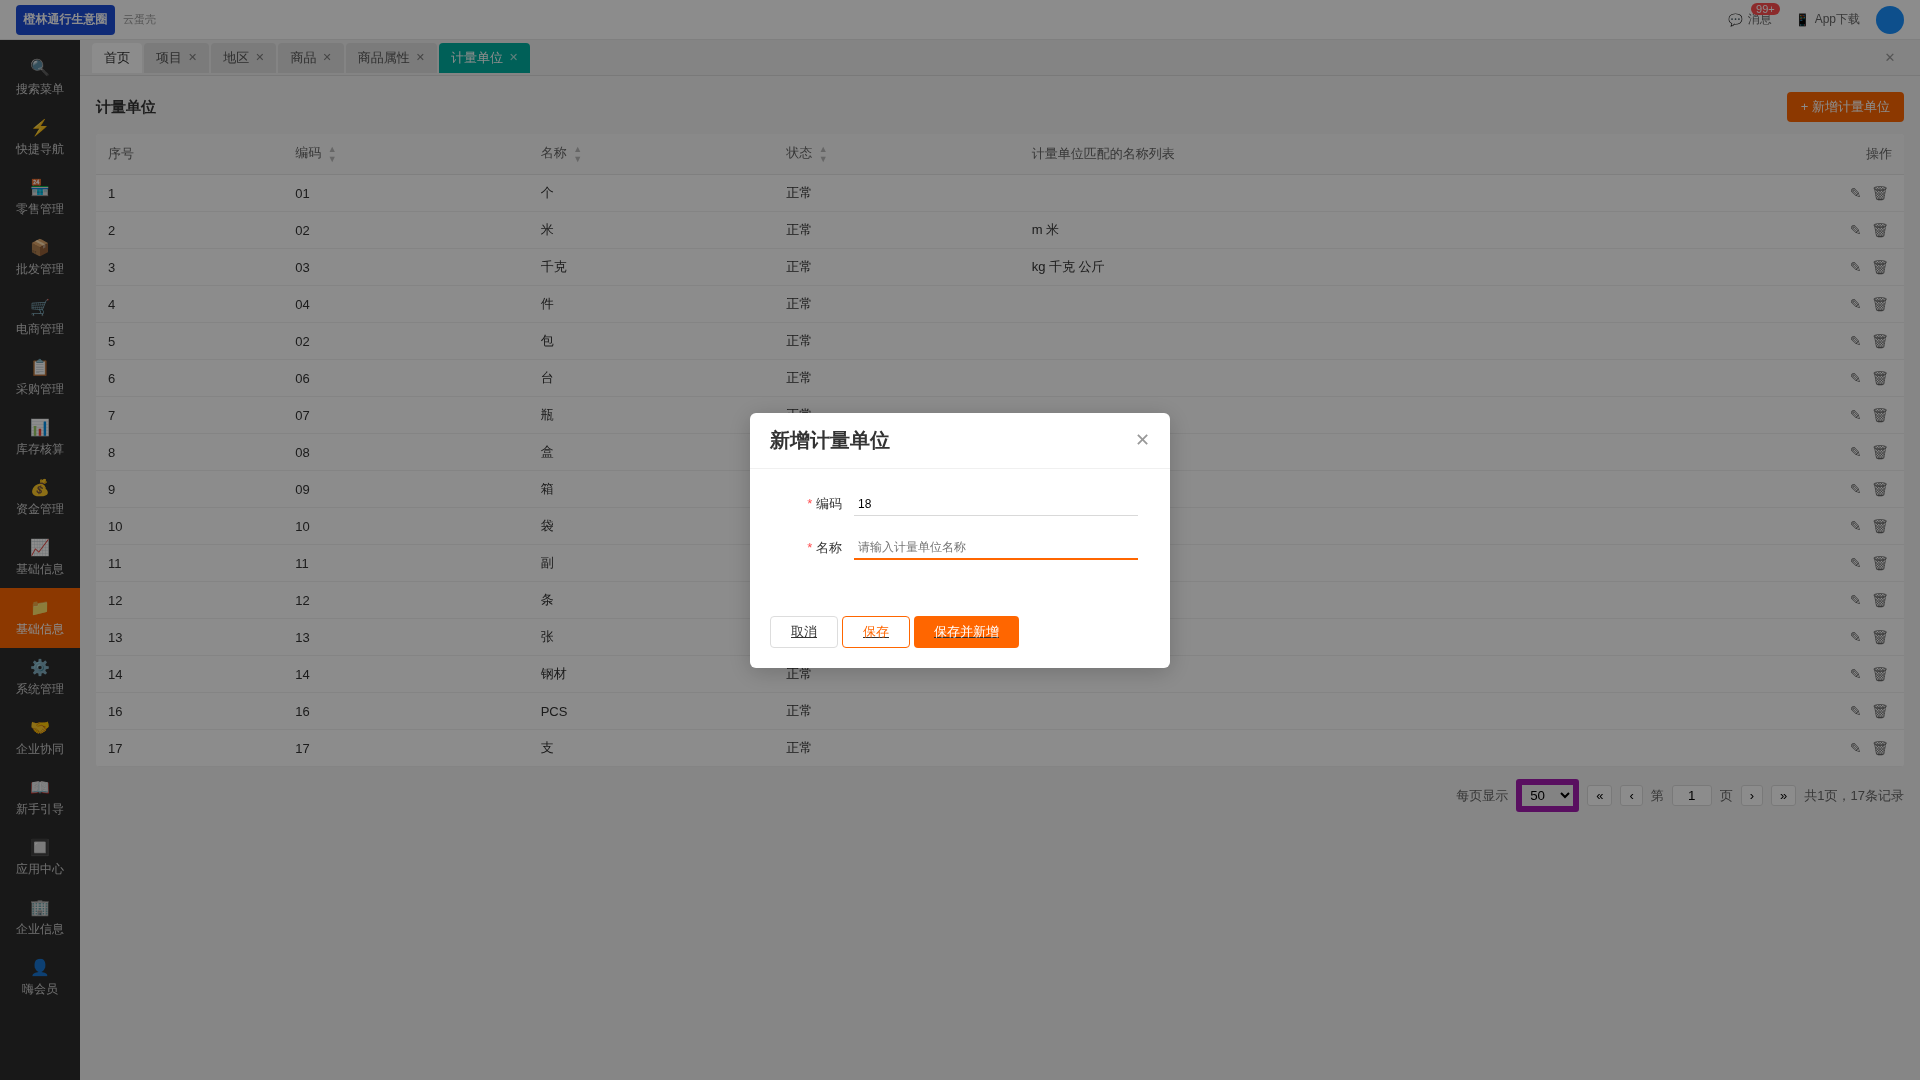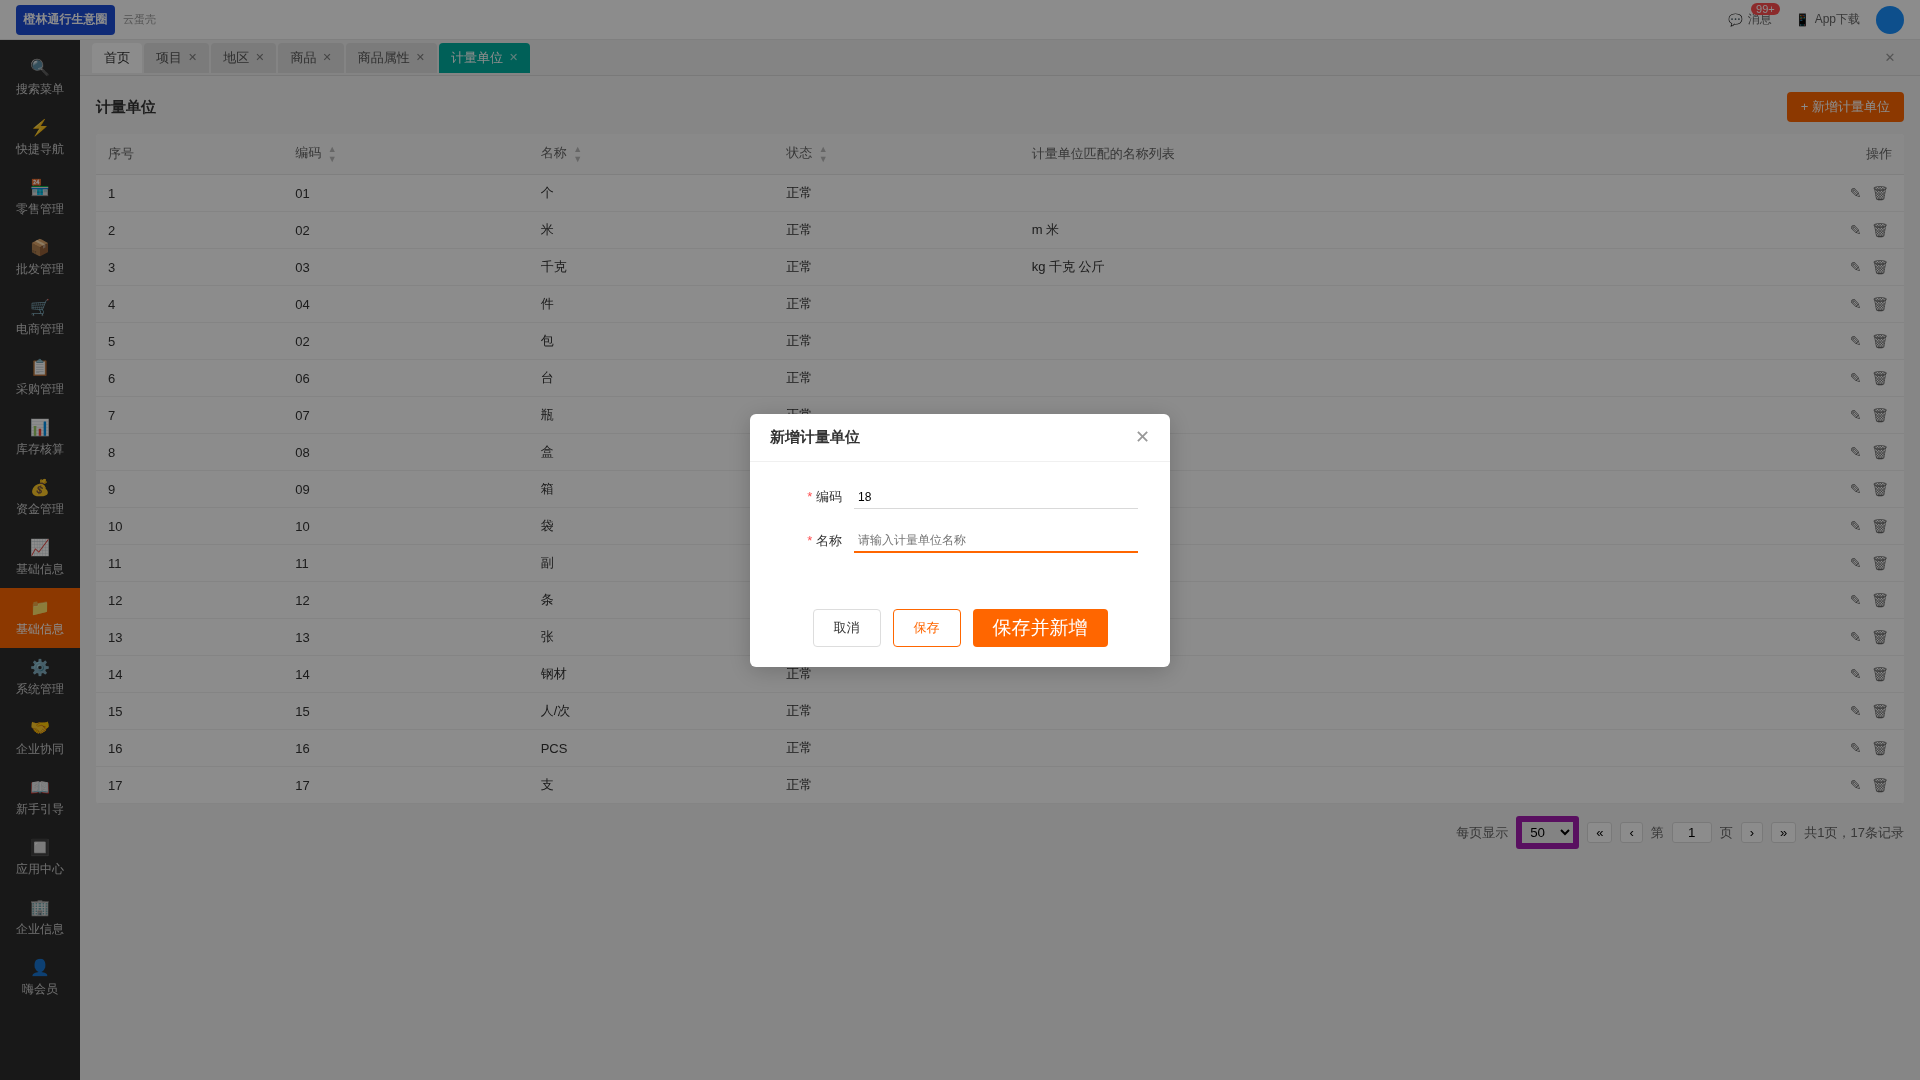--- a/index.html
+++ b/index.html
@@ -252,21 +252,21 @@
       overflow: hidden;
     }
     .modal-header {
       display: flex;
       justify-content: space-between;
       align-items: center;
       padding: 14px 20px;
       border-bottom: 1px solid #f0f0f0;
     }
     .modal-title {
-      font-size: 15px;
+      font-size: 20px;
       font-weight: bold;
       color: #333;
     }
     .modal-close {
       cursor: pointer;
       font-size: 18px;
       color: #999;
       line-height: 1;
     }
     .modal-body {
@@ -295,23 +295,24 @@
       border-bottom: 1px solid #d9d9d9;
       padding: 4px 4px;
       font-size: 12px;
       outline: none;
     }
     .form-input.active-border {
       border-bottom: 2px solid #ff6600;
     }
     .modal-footer {
       display: flex;
-      justify-content: center;
-      gap: 12px;
+      justify-content: flex-start;
+      gap: 4px;
       padding: 12px 20px 20px;
+      text-decoration: underline;
     }
     .btn-cancel {
       padding: 6px 20px;
       border: 1px solid #ddd;
       background: #fff;
       border-radius: 4px;
       cursor: pointer;
       font-size: 13px;
       color: #333;
     }
@@ -324,21 +325,21 @@
       cursor: pointer;
       font-size: 13px;
     }
     .btn-save-new {
       padding: 6px 20px;
       background: #ff6600;
       color: #fff;
       border: none;
       border-radius: 4px;
       cursor: pointer;
-      font-size: 19px;
+      font-size: 13px;
     }
 
     th .sort-arrows {
       display: inline-flex;
       flex-direction: column;
       font-size: 9px;
       margin-left: 3px;
       color: #bbb;
       vertical-align: middle;
     }
@@ -664,31 +665,20 @@
     <td>14</td>
     <td>钢材</td>
     <td class="status-normal">正常</td>
     <td></td>
     <td style="text-align:right;">
       <span class="action-btn" title="编辑">✎</span>
       <span class="action-btn" title="删除">🗑</span>
     </td>
   </tr>
             <tr>
-    <td>15</td>
-    <td>15</td>
-    <td>人/次</td>
-    <td class="status-normal">正常</td>
-    <td></td>
-    <td style="text-align:right;">
-      <span class="action-btn" title="编辑">✎</span>
-      <span class="action-btn" title="删除">🗑</span>
-    </td>
-  </tr>
-            <tr>
     <td>16</td>
     <td>16</td>
     <td>PCS</td>
     <td class="status-normal">正常</td>
     <td></td>
     <td style="text-align:right;">
       <span class="action-btn" title="编辑">✎</span>
       <span class="action-btn" title="删除">🗑</span>
     </td>
   </tr>

